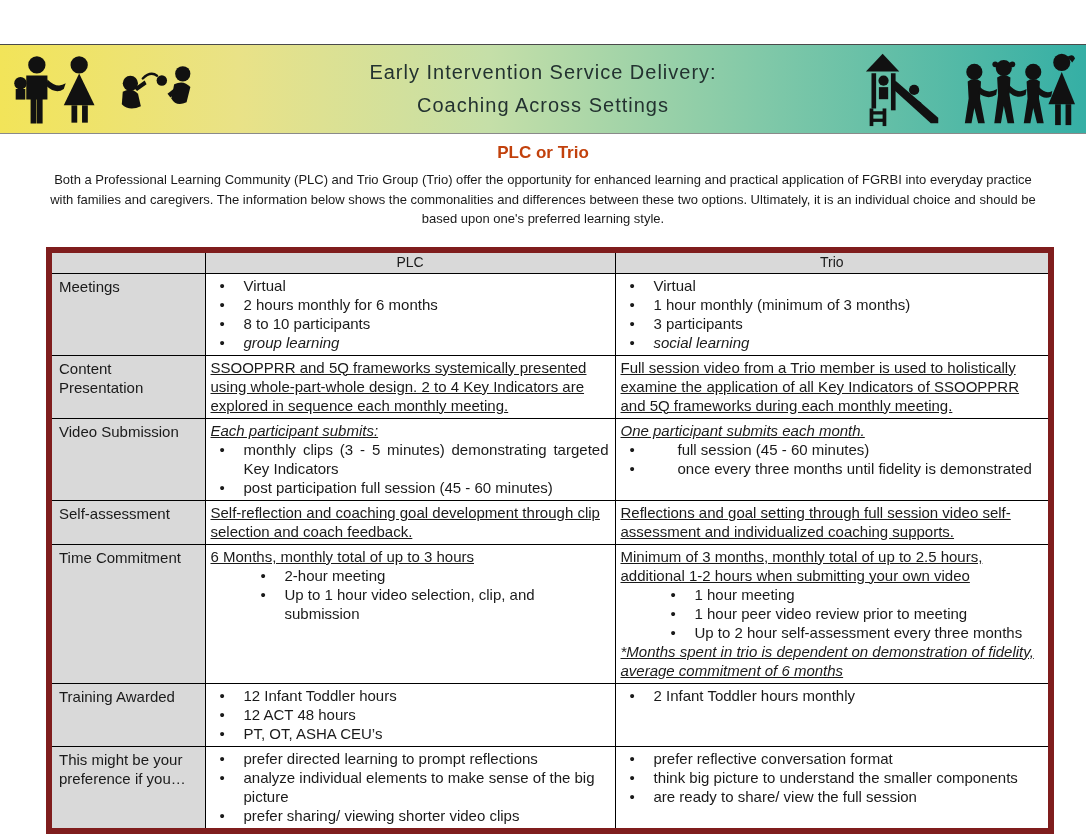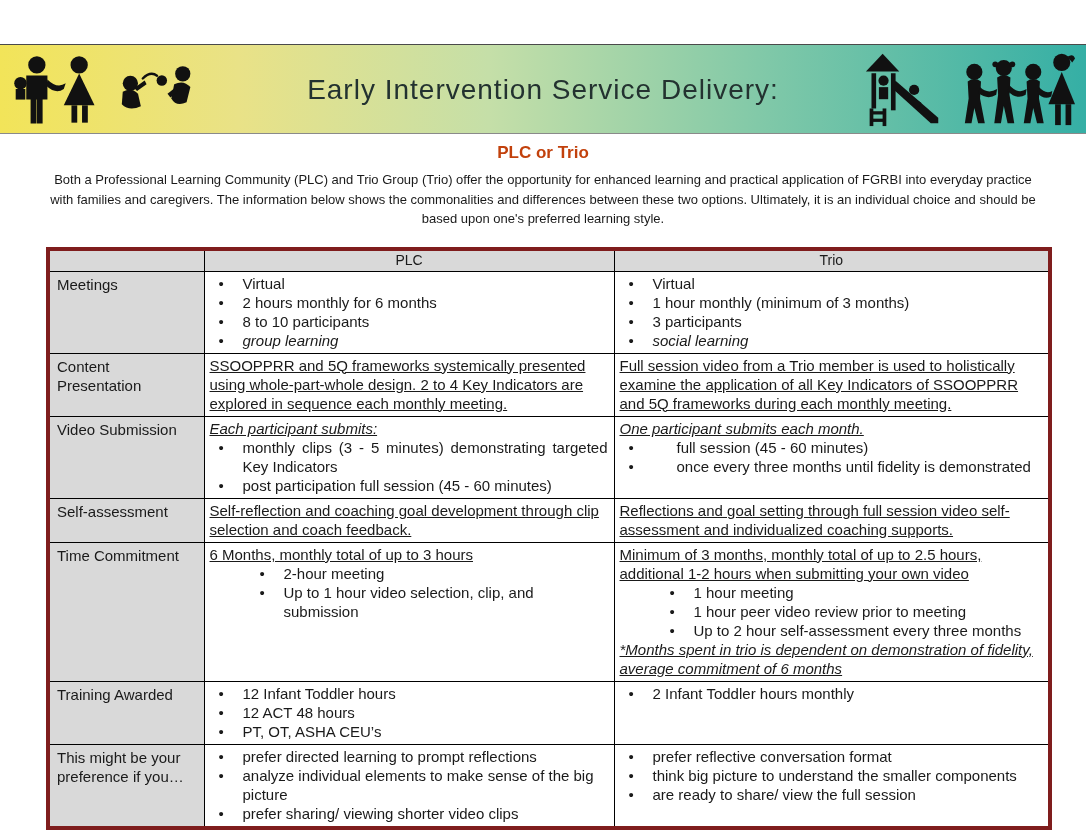--- a/index.html
+++ b/index.html
@@ -17,21 +17,21 @@
     height:88px;
     background:linear-gradient(90deg,#f2e459 0%,#e9e287 22%,#c5dfa8 45%,#7cc7a8 72%,#35afa5 100%);
     border-top:1px solid #4a4a4a;
     border-bottom:1px solid #8a8a8a;
     position:relative;
     display:flex;align-items:center;justify-content:center;
   }
   .banner-title{
     text-align:center;
     color:#233230;
-    font-size:28px;
+    font-size:20px;
     line-height:33px;
     letter-spacing:1px;
     font-weight:400;
   }
   .banner .icn{position:absolute;top:0;height:100%;display:flex;align-items:center;}
   .icn svg{display:block;}
   .icn-family{left:8px;}
   .icn-ball{left:118px;}
   .icn-playground{right:140px;}
   .icn-group{right:8px;}
@@ -51,21 +51,21 @@
     font-size:13px;
     line-height:19.5px;
   }
 
   
   table.cmp{
     border-collapse:collapse;
     table-layout:fixed;
     width:1002px;
     margin:18px 0 0 46px;
-    border:4px solid #7f1d1d;
+    border:6px solid #7f1d1d;
   }
   .cmp col.c1{width:156px;}
   .cmp col.c2{width:410px;}
   .cmp col.c3{width:436px;}
   .cmp th,.cmp td{
     border:1px solid #000;
     vertical-align:top;
     font-weight:400;
   }
   .cmp thead th{
@@ -132,20 +132,21 @@
       <path d="M26 17 Q34 9 41 14" fill="none" stroke="#111" stroke-width="2.5" stroke-linecap="round"></path>
       <circle cx="46" cy="19" r="5.5"></circle>
       <circle cx="68" cy="12" r="8"></circle>
       <path d="M59 23 Q69 18 76 26 L72 42 Q61 47 56 38 Z"></path>
       <path d="M61 26 L52 33 L55 37 L63 31 Z"></path>
     </svg>
   </span>
 
   <div class="banner-title">
     <div>Early Intervention Service Delivery:</div>
+    <div>Coaching Across Settings</div>
   </div>
 
   <span class="icn icn-playground">
     <svg width="86" height="76" viewBox="0 0 92 82" fill="#111">
       <polygon points="6,22 24,3 42,22"></polygon>
       <rect x="12" y="24" width="5" height="38"></rect>
       <rect x="33" y="24" width="5" height="40"></rect>
       <circle cx="25" cy="32" r="5.5"></circle>
       <rect x="20" y="39" width="10" height="13"></rect>
       <rect x="10" y="62" width="4" height="19"></rect>

